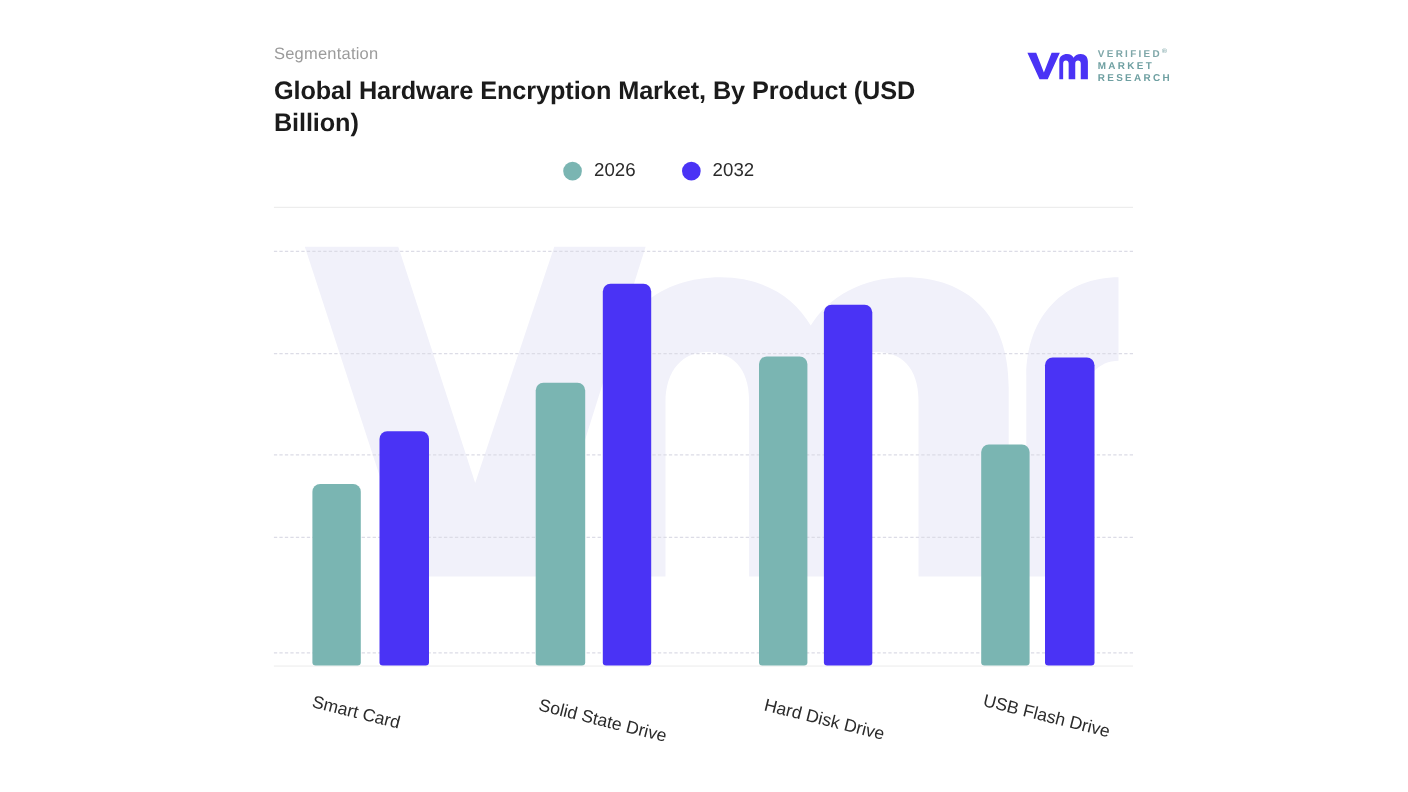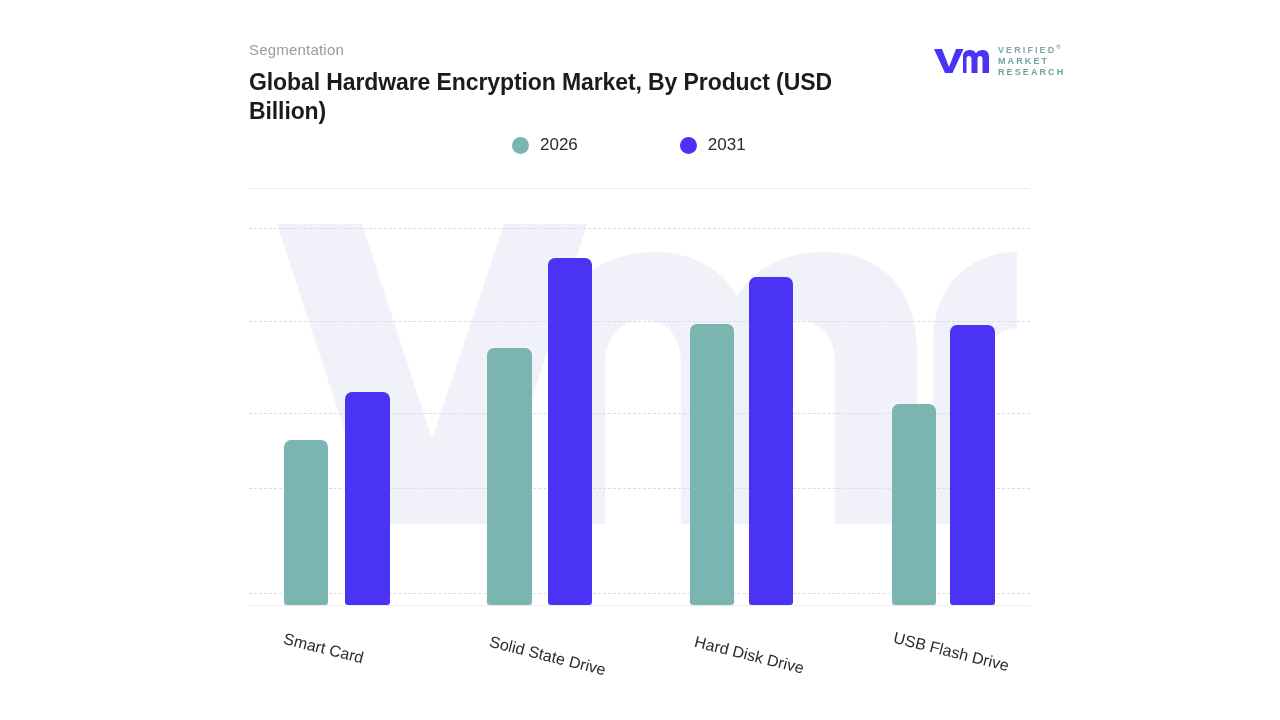--- a/index.html
+++ b/index.html
@@ -84,24 +84,24 @@
   .logo-reg {
     font-size: 6px;
     vertical-align: super;
     letter-spacing: 0;
   }
 
   
   .legend {
     position: absolute;
     left: 512px;
-    top: 135px;
+    top: 145px;
     display: flex;
     align-items: center;
-    gap: 102px;
+    gap: 42px;
   }
   .legend-item {
     display: flex;
     align-items: center;
     gap: 11px;
   }
   .legend-dot {
     width: 17px;
     height: 17px;
     border-radius: 50%;
@@ -230,21 +230,21 @@
     </span>
   </div>
 
   <div class="legend">
     <div class="legend-item">
       <span class="legend-dot" style="background:#7ab5b2"></span>
       <span class="legend-label">2026</span>
     </div>
     <div class="legend-item">
       <span class="legend-dot" style="background:#4a33f5"></span>
-      <span class="legend-label">2031</span>
+      <span class="legend-label">2032</span>
     </div>
   </div>
 
   <div class="divider"></div>
 
   <div class="plot">
 
     <div class="watermark">
       <svg viewBox="0 0 760 310" xmlns="http://www.w3.org/2000/svg">
         <g fill="#f1f1fa">

